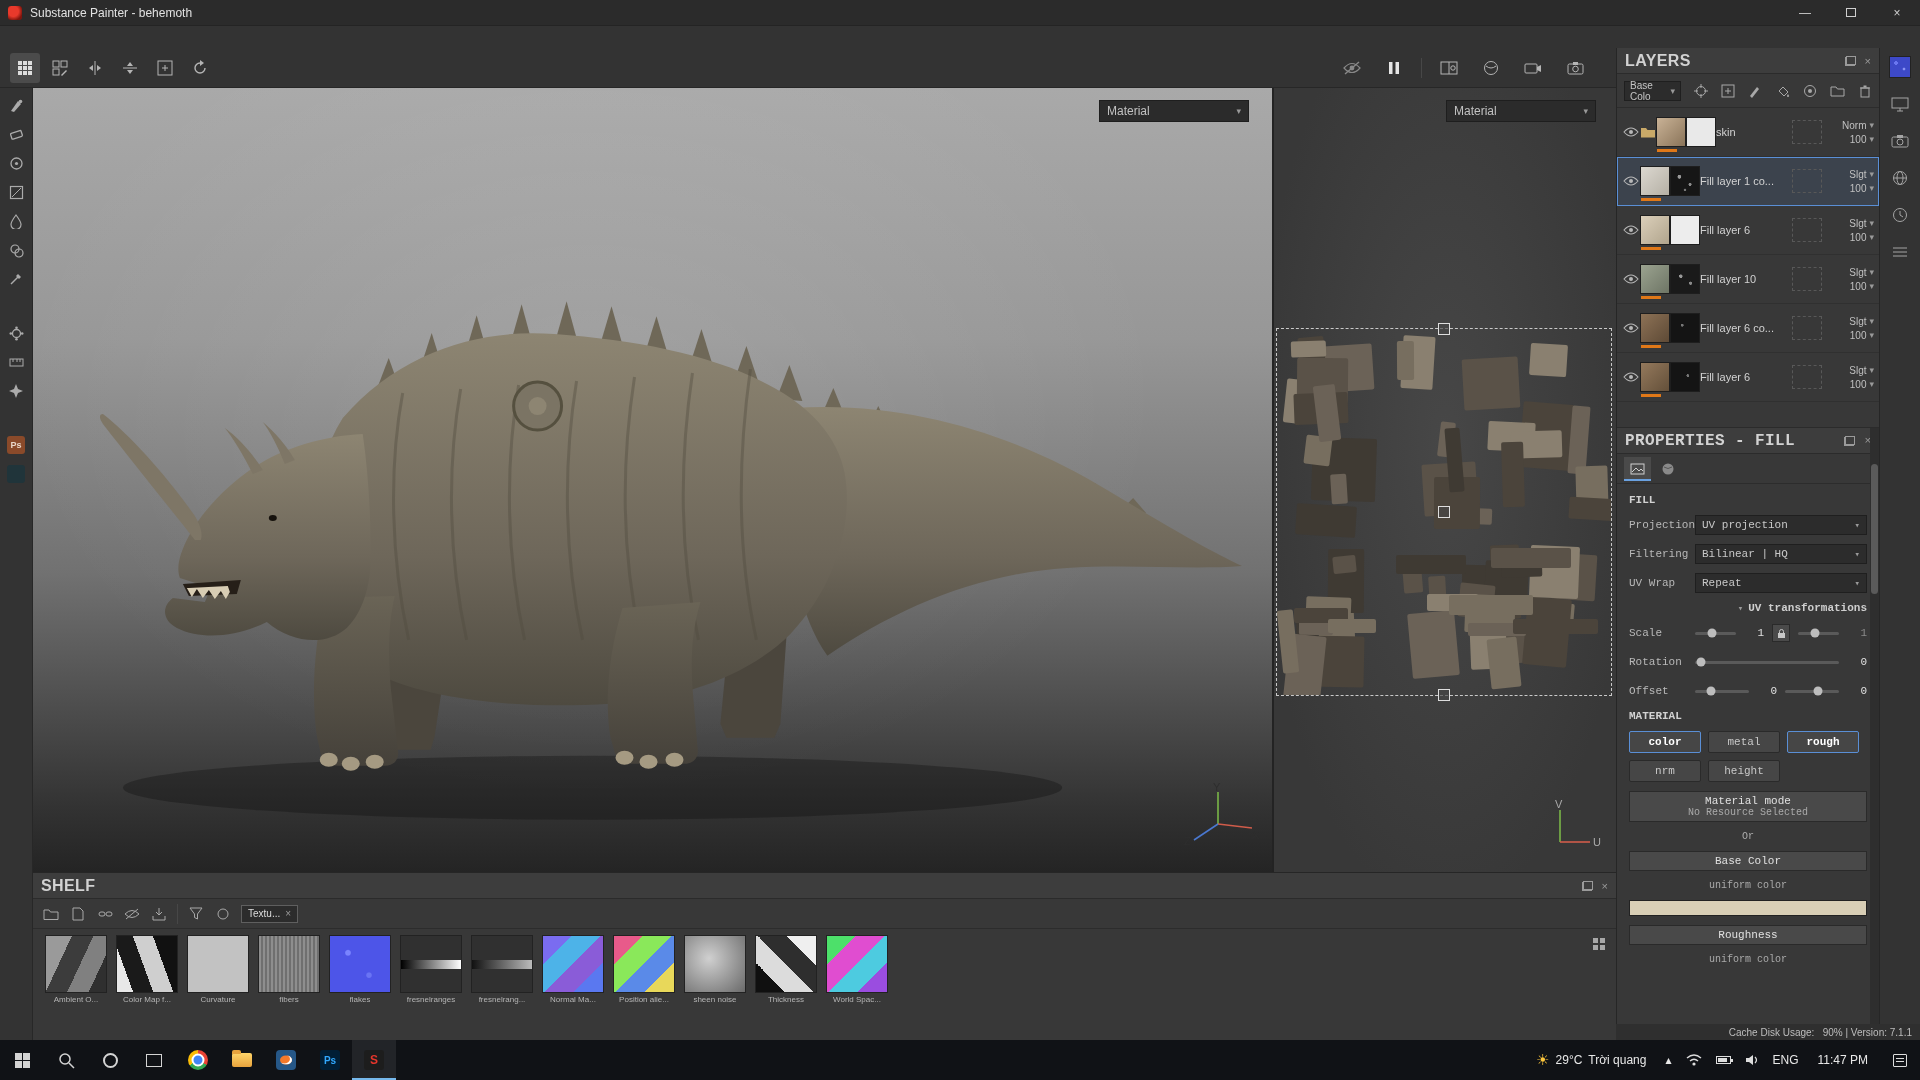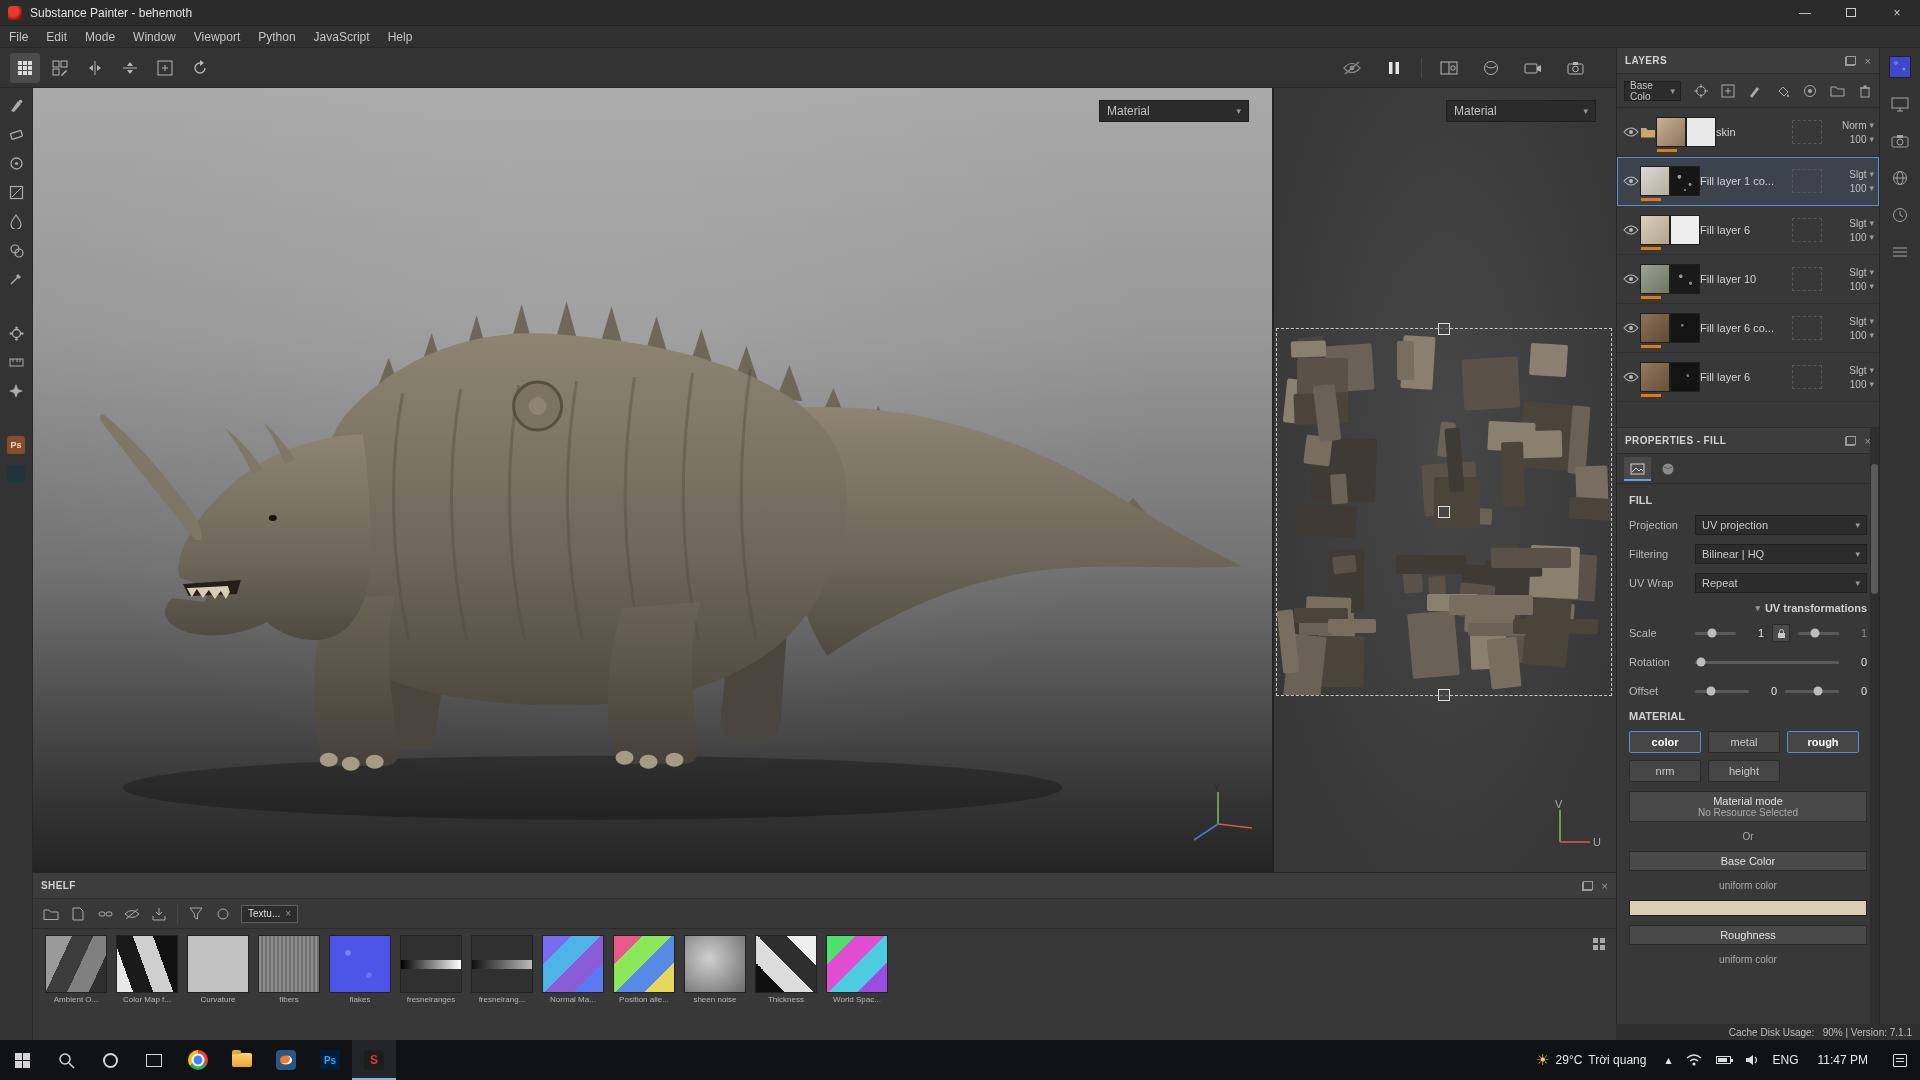--- a/index.html
+++ b/index.html
@@ -63,21 +63,21 @@
   .uv-handle{position:absolute;width:12px;height:12px;border:1px solid #dedede;background:rgba(70,70,70,.65);}
   .uv-handle.top{left:50%;top:-6px;transform:translateX(-50%);}
   .uv-handle.mid{left:50%;top:50%;transform:translate(-50%,-50%);}
   .uv-handle.bot{left:50%;bottom:-6px;transform:translateX(-50%);}
 
   
   .right-col{position:absolute;left:1616px;top:48px;width:263px;height:976px;background:#383838;
              border-left:1px solid #262626;display:flex;flex-direction:column;overflow:hidden;}
   .panel-header{height:26px;display:flex;align-items:center;padding:0 8px;background:#3d3d3d;
                 border-bottom:1px solid #2b2b2b;flex:none;}
-  .panel-title{font-size:10px;font-weight:bold;color:#d2d2d2;letter-spacing:.4px;}
+  .panel-title{font-size:16px;font-weight:bold;color:#d2d2d2;letter-spacing:.4px;}
   .ph-icons{margin-left:auto;display:flex;gap:9px;color:#9a9a9a;font-size:11px;align-items:center;}
   .float-ic{position:relative;width:11px;height:10px;}
   .float-ic::before{content:"";position:absolute;left:0;bottom:0;width:8px;height:7px;border:1px solid #9a9a9a;}
   .float-ic::after{content:"";position:absolute;right:0;top:0;width:8px;height:7px;border:1px solid #9a9a9a;background:#3d3d3d;}
 
   .layers-panel{height:380px;display:flex;flex-direction:column;flex:none;border-bottom:1px solid #2b2b2b;}
   .layers-toolbar{height:34px;display:flex;align-items:center;gap:13px;padding:0 7px;border-bottom:1px solid #2c2c2c;flex:none;}
   .small-dd{height:20px;background:#2c2c2c;border:1px solid #1f1f1f;display:flex;align-items:center;
             gap:3px;padding:0 5px;font-size:10px;color:#c5c5c5;width:66px;}
   .lt-icon{width:17px;height:17px;display:flex;align-items:center;justify-content:center;color:#a8a8a8;}
@@ -88,21 +88,21 @@
   .folder-glyph{flex:none;display:flex;}
   .thumb{width:30px;height:30px;flex:none;border:1px solid #1e1e1e;position:relative;background:#777;}
   .thumb .opacity-bar{position:absolute;left:0;bottom:-6px;width:20px;height:3px;background:#e07818;}
   .layer-name{flex:1;min-width:0;font-size:11px;color:#d2d2d2;white-space:nowrap;overflow:hidden;}
   .slot-dotted{width:30px;height:24px;flex:none;border:1px dashed #585858;}
   .blend-col{width:52px;flex:none;display:flex;flex-direction:column;align-items:flex-end;gap:3px;
              font-size:10px;color:#c0c0c0;}
   .blend-dd{display:flex;align-items:center;gap:3px;}
   .blend-dd .dd-caret{margin-left:0;}
 
-  .props-panel{flex:1;display:flex;flex-direction:column;overflow:hidden;position:relative;}
+  .props-panel{flex:1;display:flex;flex-direction:column;overflow:hidden;position:relative;font-family:Liberation Mono, monospace;}
   .props-tabs{height:30px;display:flex;align-items:center;gap:3px;padding:0 7px;border-bottom:1px solid #2c2c2c;flex:none;}
   .ptab{width:27px;height:24px;display:flex;align-items:center;justify-content:center;color:#b5b5b5;}
   .ptab.active{background:#4a4a4a;box-shadow:inset 0 -2px 0 #6aa1e0;}
   .props-body{flex:1;padding:10px 12px 0 12px;display:flex;flex-direction:column;gap:9px;font-size:11px;overflow:hidden;}
   .section-title{font-weight:bold;color:#d2d2d2;font-size:11px;}
   .prow{display:flex;align-items:center;gap:8px;min-height:20px;}
   .prow .plabel{width:58px;color:#b8b8b8;flex:none;}
   .pselect{flex:1;height:20px;background:#2c2c2c;border:1px solid #1f1f1f;display:flex;align-items:center;
            padding:0 6px;color:#c8c8c8;}
   .subhead{display:flex;align-items:center;gap:5px;font-weight:bold;color:#cfcfcf;}
@@ -204,31 +204,20 @@
         </div>
       <div class="win-btn">
           <span class="maxbox"></span>
         </div>
       <div class="win-btn">
           <span>×</span>
         </div>
     </div>
   </div>
 
-  <div class="menubar">
-
-  <span class="menu-item">File</span>
-      <span class="menu-item">Edit</span>
-      <span class="menu-item">Mode</span>
-      <span class="menu-item">Window</span>
-      <span class="menu-item">Viewport</span>
-      <span class="menu-item">Python</span>
-      <span class="menu-item">JavaScript</span>
-      <span class="menu-item">Help</span>
-    </div>
 
   <div class="toolbar">
     <div class="tool-group">
       <div class="tool-btn active">
         <svg width="16" height="16">
             <rect x="1" y="1" width="4" height="4" fill="#ddd"></rect>
             <rect x="6" y="1" width="4" height="4" fill="#ddd"></rect>
             <rect x="11" y="1" width="4" height="4" fill="#ddd"></rect>
             <rect x="1" y="6" width="4" height="4" fill="#ddd"></rect>
             <rect x="6" y="6" width="4" height="4" fill="#ddd"></rect>

